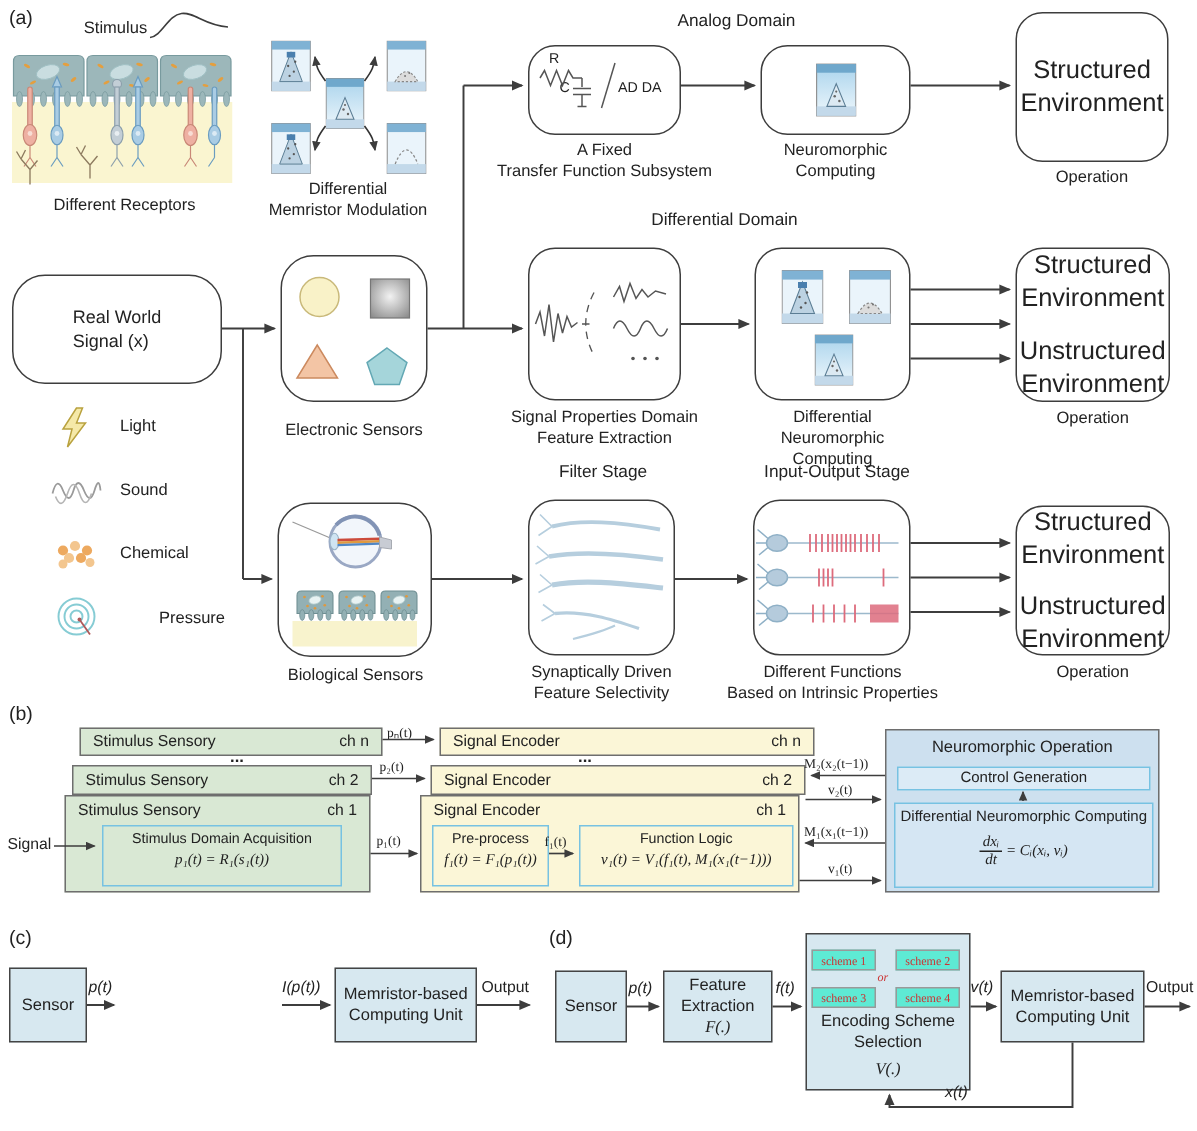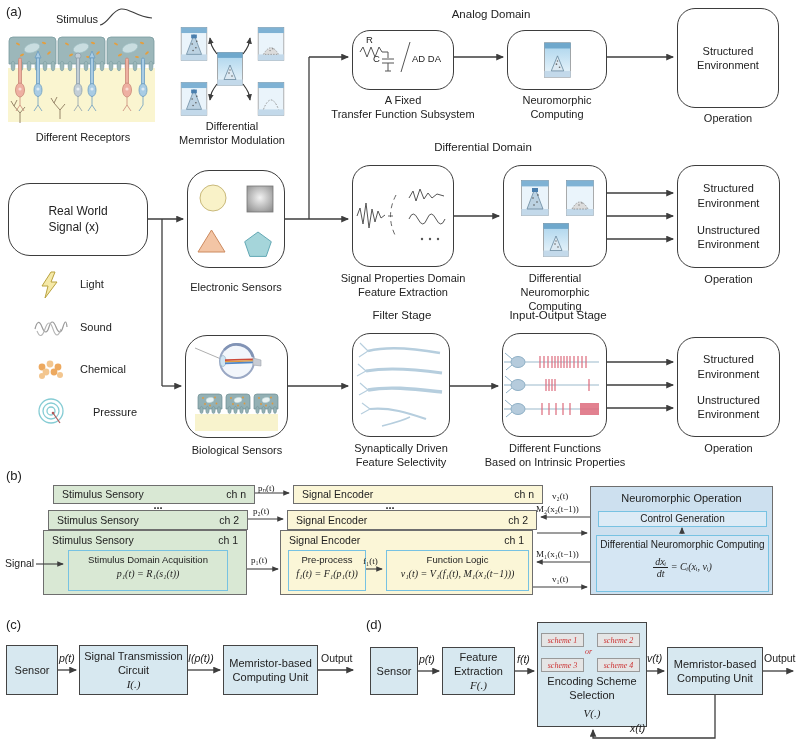--- a/index.html
+++ b/index.html
@@ -4,36 +4,36 @@
 <style>
   html,body{margin:0;padding:0;background:#ffffff;}
   #canvas{position:relative;width:798px;height:754px;background:#fff;overflow:hidden;
           font-family:"Liberation Sans", sans-serif;color:#222;}
   .abs{position:absolute;}
   .rbox{position:absolute;background:#fff;border:1.4px solid #3d3d3d;border-radius:18px;box-sizing:border-box;}
   .bigr{border-radius:22px;}
   .cap{position:absolute;font-size:11px;line-height:1.25;text-align:center;color:#222;}
   .ttl{position:absolute;font-size:11.5px;text-align:center;color:#222;}
   .plabel{position:absolute;font-size:13px;color:#222;}
-  .envtxt{position:absolute;inset:0;display:flex;flex-direction:column;align-items:center;justify-content:center;font-size:11px;line-height:1.3;}
+  .envtxt{position:absolute;inset:0;display:flex;flex-direction:column;align-items:center;justify-content:center;font-size:17px;line-height:1.3;}
   .math{font-family:"Liberation Serif", serif;font-style:italic;}
   .alabel{position:absolute;font-size:9px;font-family:"Liberation Serif", serif;color:#222;}
   .clabel{position:absolute;font-size:10.5px;font-family:Liberation Sans, sans-serif;font-style:italic;color:#222;}
   .olabel{position:absolute;font-size:10.5px;color:#222;}
   .gbox{position:absolute;background:#d9e8d4;border:1px solid #6e6e6e;box-sizing:border-box;}
   .ybox{position:absolute;background:#fbf6d7;border:1px solid #6e6e6e;box-sizing:border-box;}
   .bbox{position:absolute;background:#cde0ef;border:1px solid #6e6e6e;box-sizing:border-box;}
   .chrow{display:flex;justify-content:space-between;padding:0 8px;font-size:10.5px;}
   .inner{position:absolute;border:1.2px solid #77c2e2;box-sizing:border-box;text-align:center;}
   .itit{font-size:9.5px;margin-top:3px;}
   .ieq{font-size:10px;font-family:"Liberation Serif", serif;font-style:italic;margin-top:3px;}
   .sqbox{position:absolute;background:#d7e8f0;border:1.3px solid #444;box-sizing:border-box;
          display:flex;flex-direction:column;align-items:center;justify-content:center;font-size:11px;line-height:1.3;}
-  .scheme{position:absolute;background:#e5e5e5;border:1px solid #999;box-sizing:border-box;text-align:center;
-          font-size:8px;line-height:13px;font-family:"Liberation Serif", serif;font-style:italic;color:#cc3333;}
+  .scheme{position:absolute;background:#5eead4;border:1px solid #999;box-sizing:border-box;text-align:center;
+          font-size:8px;line-height:13px;font-family:"Liberation Serif", serif;color:#cc3333;}
   .frac{display:inline-flex;flex-direction:column;text-align:center;vertical-align:middle;font-size:10px;}
   .frac .num{border-bottom:1px solid #222;padding:0 2px;}
   svg{display:block;}
 </style>
 </head>
 <body>
 
 <div id="canvas">
 
 <svg width="0" height="0" style="position:absolute" aria-hidden="true">
@@ -264,21 +264,21 @@
 </svg>
 <div class="cap" style="left:80px;top:363px;width:70px;text-align:left;">Chemical</div>
 
 <svg class="abs" style="left:36px;top:396px;" width="32" height="32" viewBox="0 0 32 32">
   <circle cx="15" cy="15" r="12" fill="none" stroke="#86ccd4" stroke-width="1.3"></circle>
   <circle cx="15" cy="15" r="8" fill="none" stroke="#86ccd4" stroke-width="1.3"></circle>
   <circle cx="15" cy="15" r="4" fill="none" stroke="#86ccd4" stroke-width="1.3"></circle>
   <line x1="17" y1="17" x2="24" y2="27" stroke="#b05858" stroke-width="1.2"></line>
   <circle cx="17" cy="17" r="1.3" fill="#b05858"></circle>
 </svg>
-<div class="cap" style="left:80px;top:406px;width:70px;text-align:center;">Pressure</div>
+<div class="cap" style="left:80px;top:406px;width:70px;text-align:right;">Pressure</div>
 
 <div class="rbox bigr" style="left:187px;top:170px;width:98px;height:98px;"></div>
 <svg class="abs" style="left:187px;top:170px;z-index:45;" width="98" height="98" viewBox="0 0 98 98">
   <circle cx="26" cy="28" r="13" fill="#f9f2c8" stroke="#c9b97a" stroke-width="1"></circle>
   <rect x="60" y="16" width="26" height="26" fill="url(#sqgrad)" stroke="#777" stroke-width="0.8"></rect>
   <polygon points="24.5,60 11,82 38,82" fill="#f3c5a5" stroke="#cc8a5f" stroke-width="1"></polygon>
   <polygon points="71,62 84.3,71.7 79.2,86.4 62.8,86.4 57.7,71.7" fill="#a5d5da" stroke="#63a8b4" stroke-width="1"></polygon>
 </svg>
 <div class="cap" style="left:176px;top:281px;width:120px;">Electronic Sensors</div>
 
@@ -482,21 +482,21 @@
     <div class="ieq">f₁(t) = F₁(p₁(t))</div>
   </div>
   <div class="inner" style="left:105px;top:19px;width:143px;height:41px;">
     <div class="itit">Function Logic</div>
     <div class="ieq">v₁(t) = V₁(f₁(t), M₁(x₁(t−1)))</div>
   </div>
 </div>
 <div class="alabel" style="left:363px;top:556px;">f₁(t)</div>
 
 <div class="alabel" style="left:536px;top:504px;">M₂(x₂(t−1))</div>
-<div class="alabel" style="left:552px;top:491px;">v₂(t)</div>
+<div class="alabel" style="left:552px;top:521px;">v₂(t)</div>
 <div class="alabel" style="left:536px;top:549px;">M₁(x₁(t−1))</div>
 <div class="alabel" style="left:552px;top:574px;">v₁(t)</div>
 
 <div class="bbox" style="left:590px;top:486px;width:183px;height:109px;">
   <div style="text-align:center;font-size:11px;line-height:22px;">Neuromorphic Operation</div>
   <div class="inner" style="left:7px;top:24px;width:169px;height:16px;background:#dcebf6;">
     <div style="font-size:10px;line-height:14px;">Control Generation</div>
   </div>
   <div class="inner" style="left:5px;top:48px;width:173px;height:57px;background:#d5e6f3;">
     <div style="font-size:10px;margin-top:3px;">Differential Neuromorphic Computing</div>
@@ -509,25 +509,20 @@
     </div>
   </div>
 </div>
 
 <div class="plabel" style="left:6px;top:617px;">(c)</div>
 
 <div class="sqbox" style="left:6px;top:645px;width:52px;height:50px;">
   <span>Sensor</span>
 </div>
 <div class="clabel" style="left:59px;top:652px;">p(t)</div>
-<div class="sqbox" style="left:79px;top:645px;width:109px;height:50px;">
-  <span>Signal Transmission</span>
-  <span>Circuit</span>
-  <span class="math">I(.)</span>
-</div>
 <div class="clabel" style="left:188px;top:652px;">I(p(t))</div>
 <div class="sqbox" style="left:223px;top:645px;width:95px;height:50px;">
   <span>Memristor-based</span>
   <span>Computing Unit</span>
 </div>
 <div class="olabel" style="left:321px;top:652px;">Output</div>
 
 <div class="plabel" style="left:366px;top:617px;">(d)</div>
 
 <div class="sqbox" style="left:370px;top:647px;width:48px;height:48px;">

